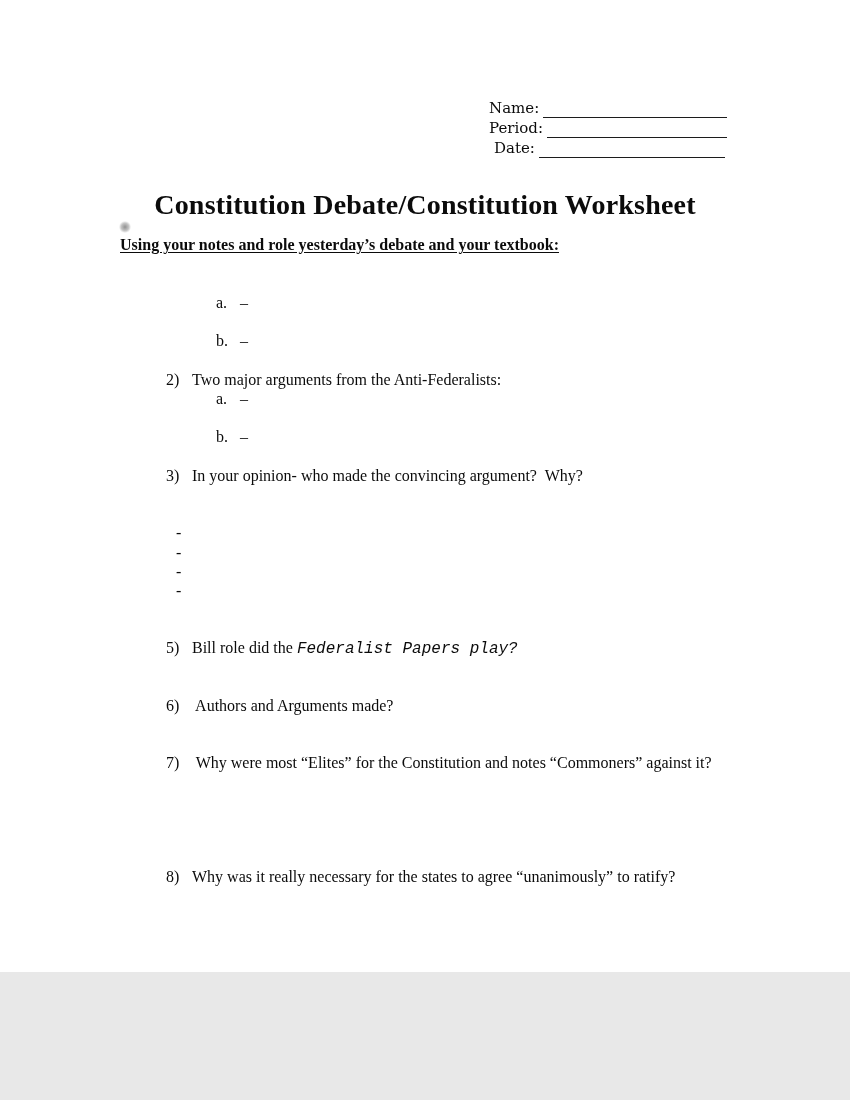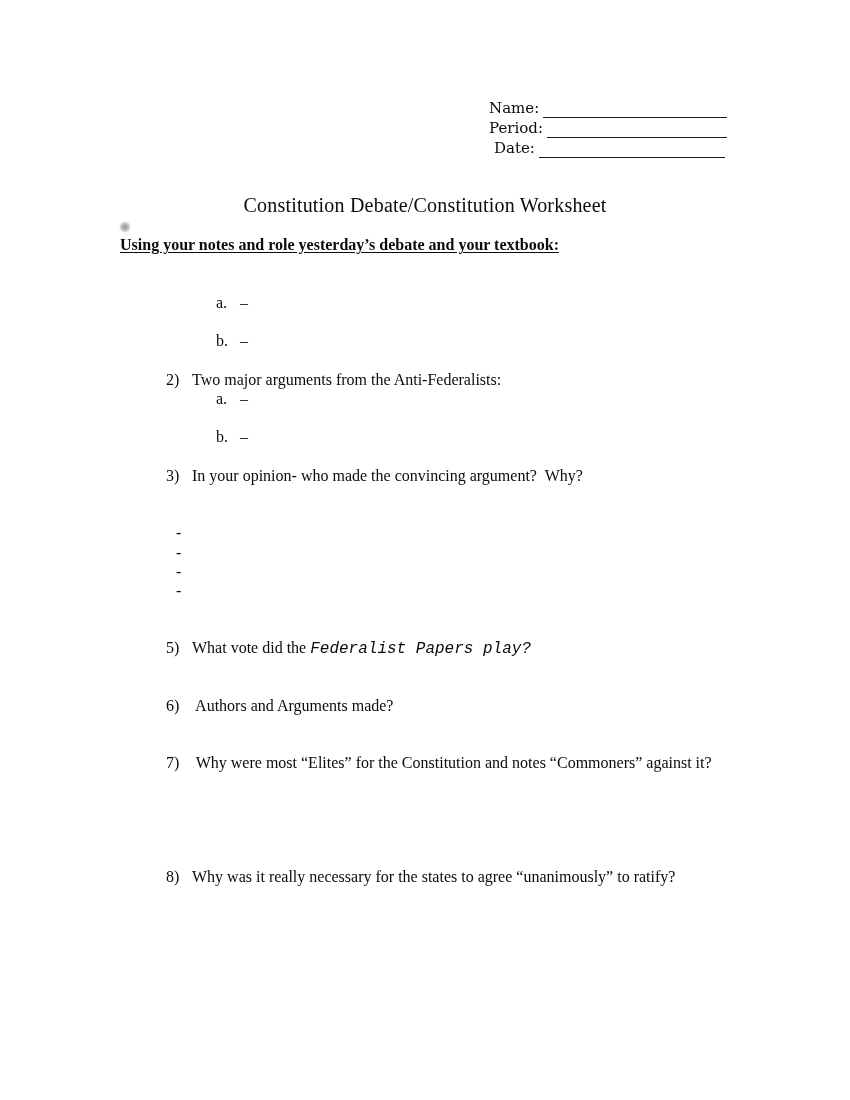--- a/index.html
+++ b/index.html
@@ -1,19 +1,19 @@
 <!DOCTYPE html>
 <html><head>
 <meta charset="utf-8">
 <style>
   html, body { margin: 0; padding: 0; background: #e8e8e8; }
   .page {
     position: relative;
     width: 850px;
-    height: 1100px;
+    height: 972px;
     background: #ffffff;
     font-family: "Liberation Serif", serif;
     color: #0b0b0b;
     overflow: hidden;
     margin: 0 auto;
   }
 
   
   .header-block {
     position: absolute;
@@ -42,23 +42,23 @@
   .hrow.r2 { top: 20px; justify-content: center; }
   .hrow.r3 { top: 40px; padding-left: 5px; width: calc(100% - 7px); }
 
   
   .title {
     position: absolute;
     left: 0;
     top: 191px;
     width: 100%;
     text-align: center;
-    font-size: 20px;
+    font-size: 28px;
     line-height: 28px;
-    font-weight: normal;
+    font-weight: bold;
     letter-spacing: 0.2px;
   }
 
   
   .gray-dot {
     position: absolute;
     left: 119px;
     top: 221px;
     width: 12px;
     height: 12px;
@@ -143,21 +143,21 @@
   <div class="line q" style="top:447px">
     <span class="num">3)</span><span>In your opinion- who made the convincing argument?  Why?</span>
   </div>
 
   <div class="line rdash" style="top:523px">-</div>
   <div class="line rdash" style="top:543px">-</div>
   <div class="line rdash" style="top:562px">-</div>
   <div class="line rdash" style="top:581px">-</div>
 
   <div class="line q" style="top:619px">
-    <span class="num">5)</span><span>What vote did the </span><span class="it">Federalist Papers play?</span>
+    <span class="num">5)</span><span>Bill role did the </span><span class="it">Federalist Papers play?</span>
   </div>
 
   <div class="line q" style="top:677px">
     <span class="num">6)</span><span> Authors and Arguments made?</span>
   </div>
 
   <div class="line q" style="top:734px">
     <span class="num">7)</span><span> Why were most “Elites” for the Constitution and notes “Commoners” against it?</span>
   </div>
 

